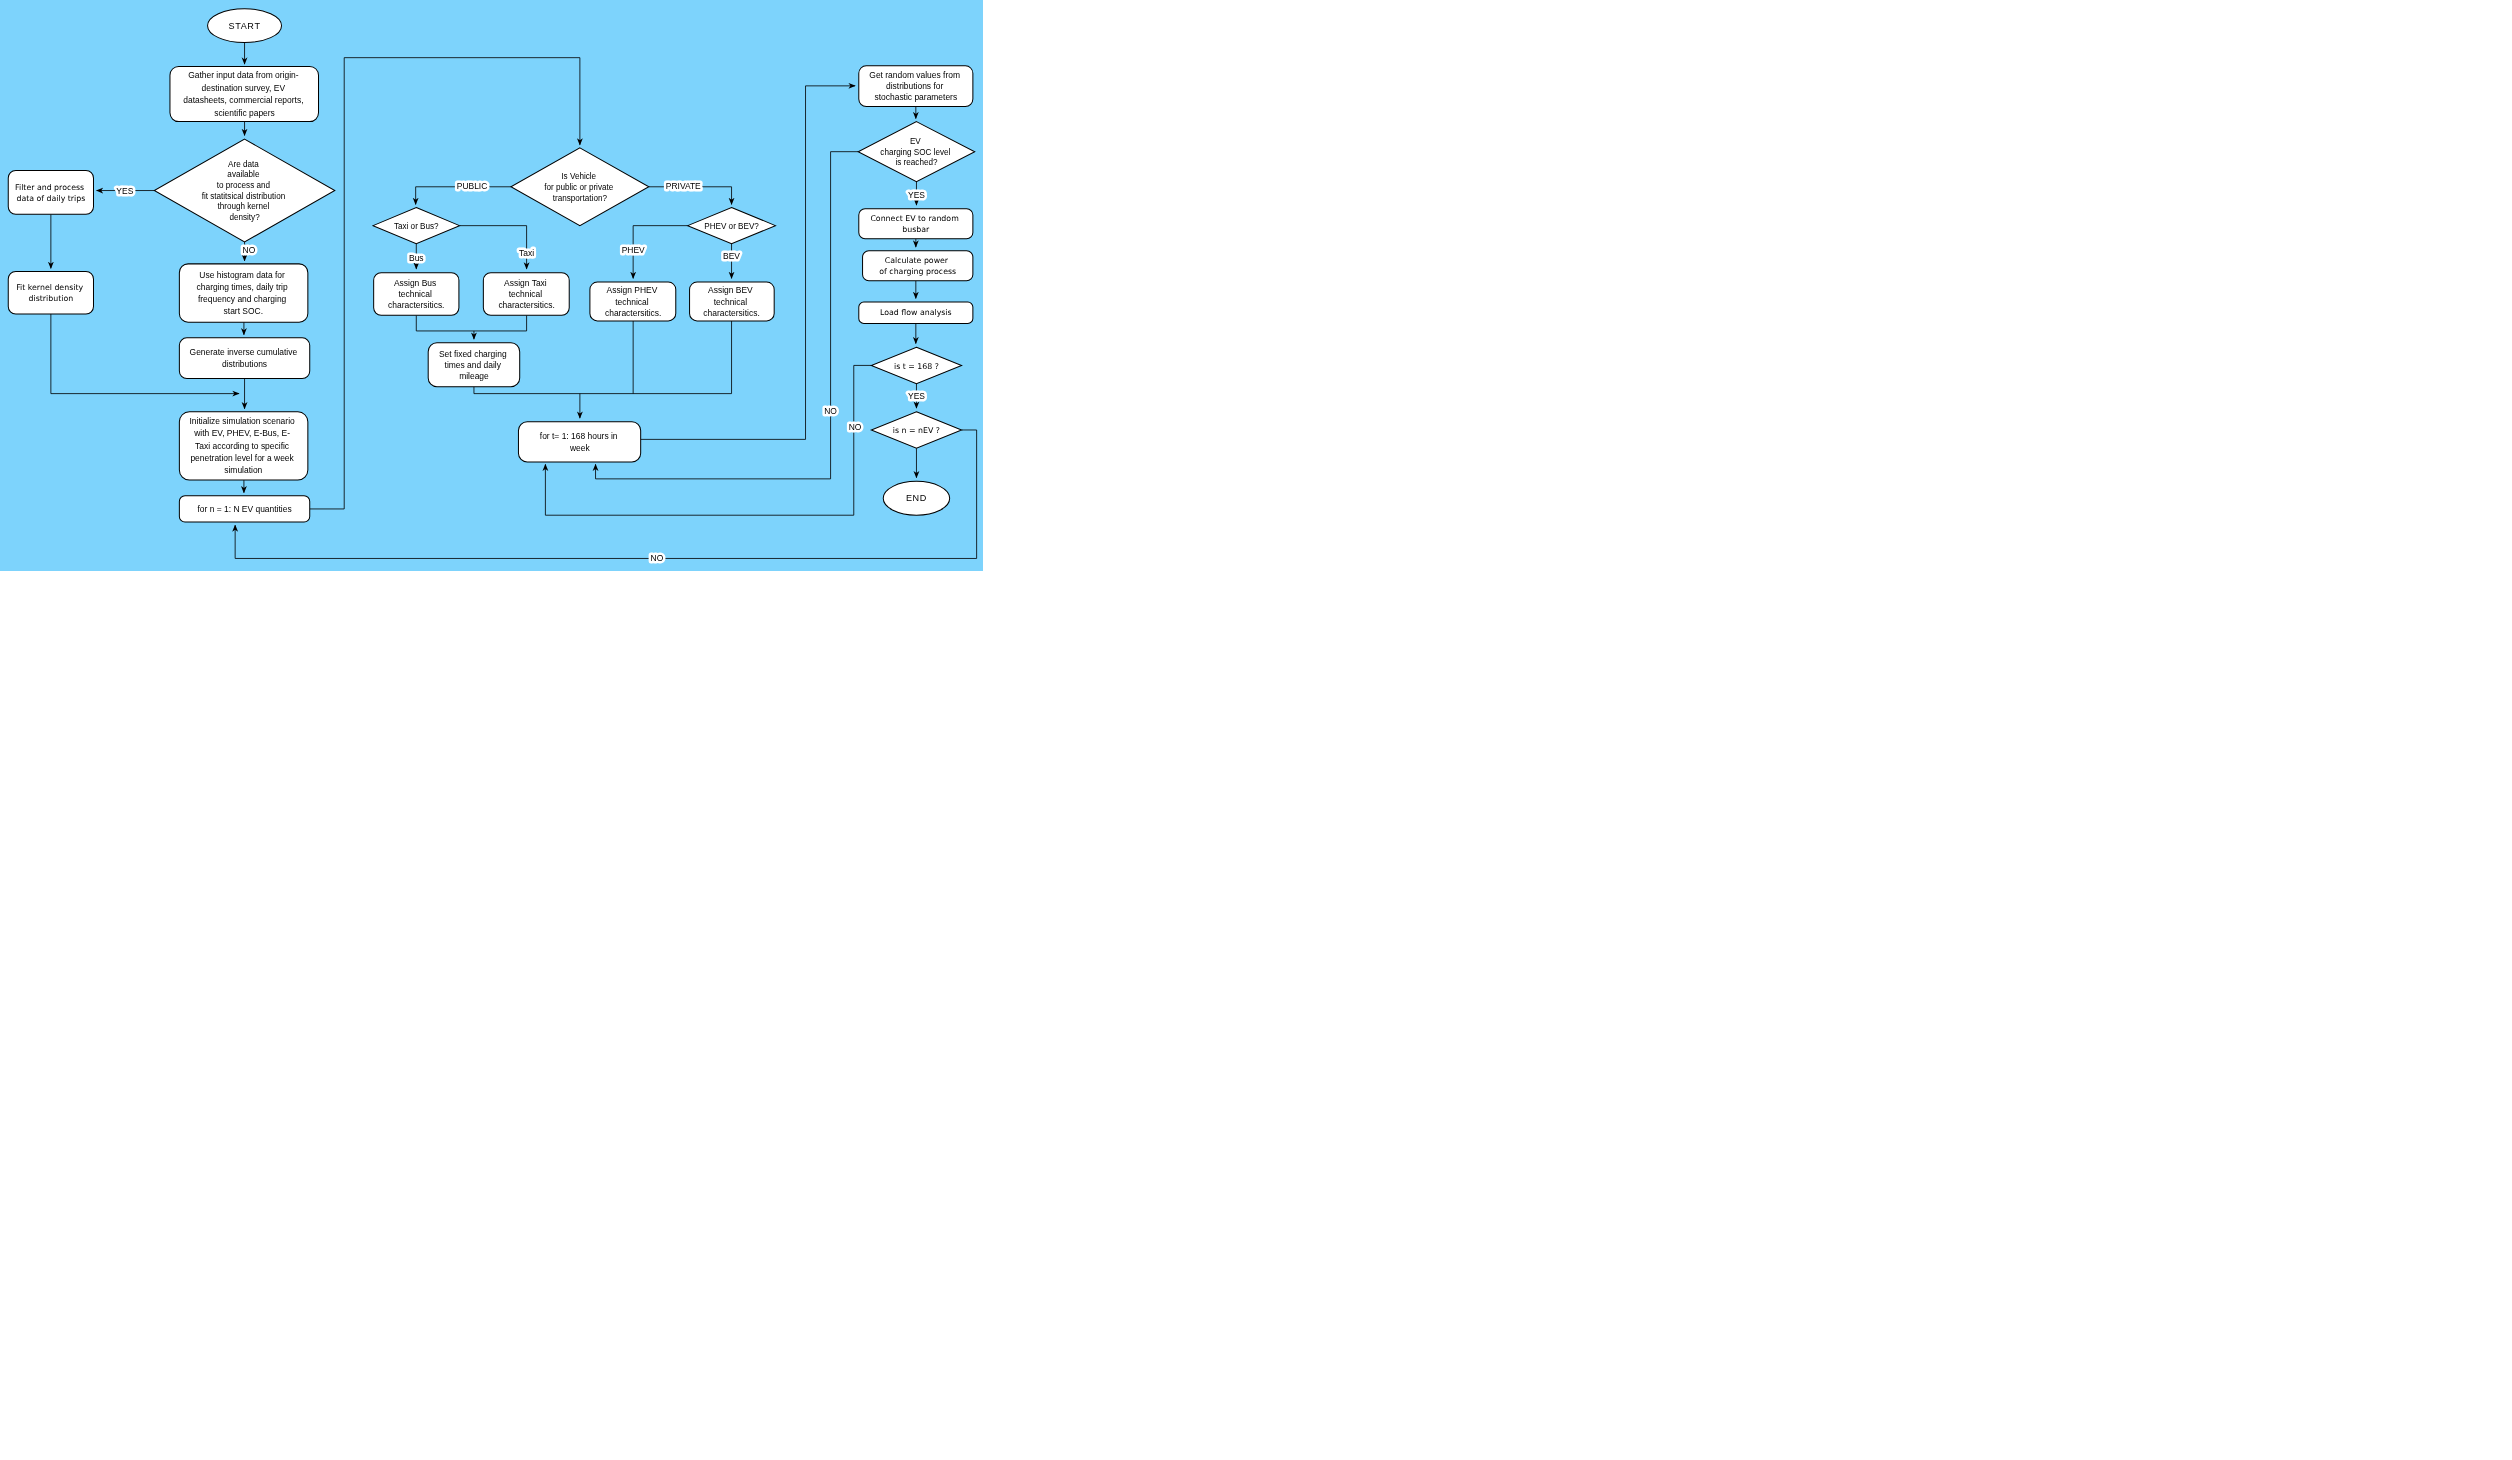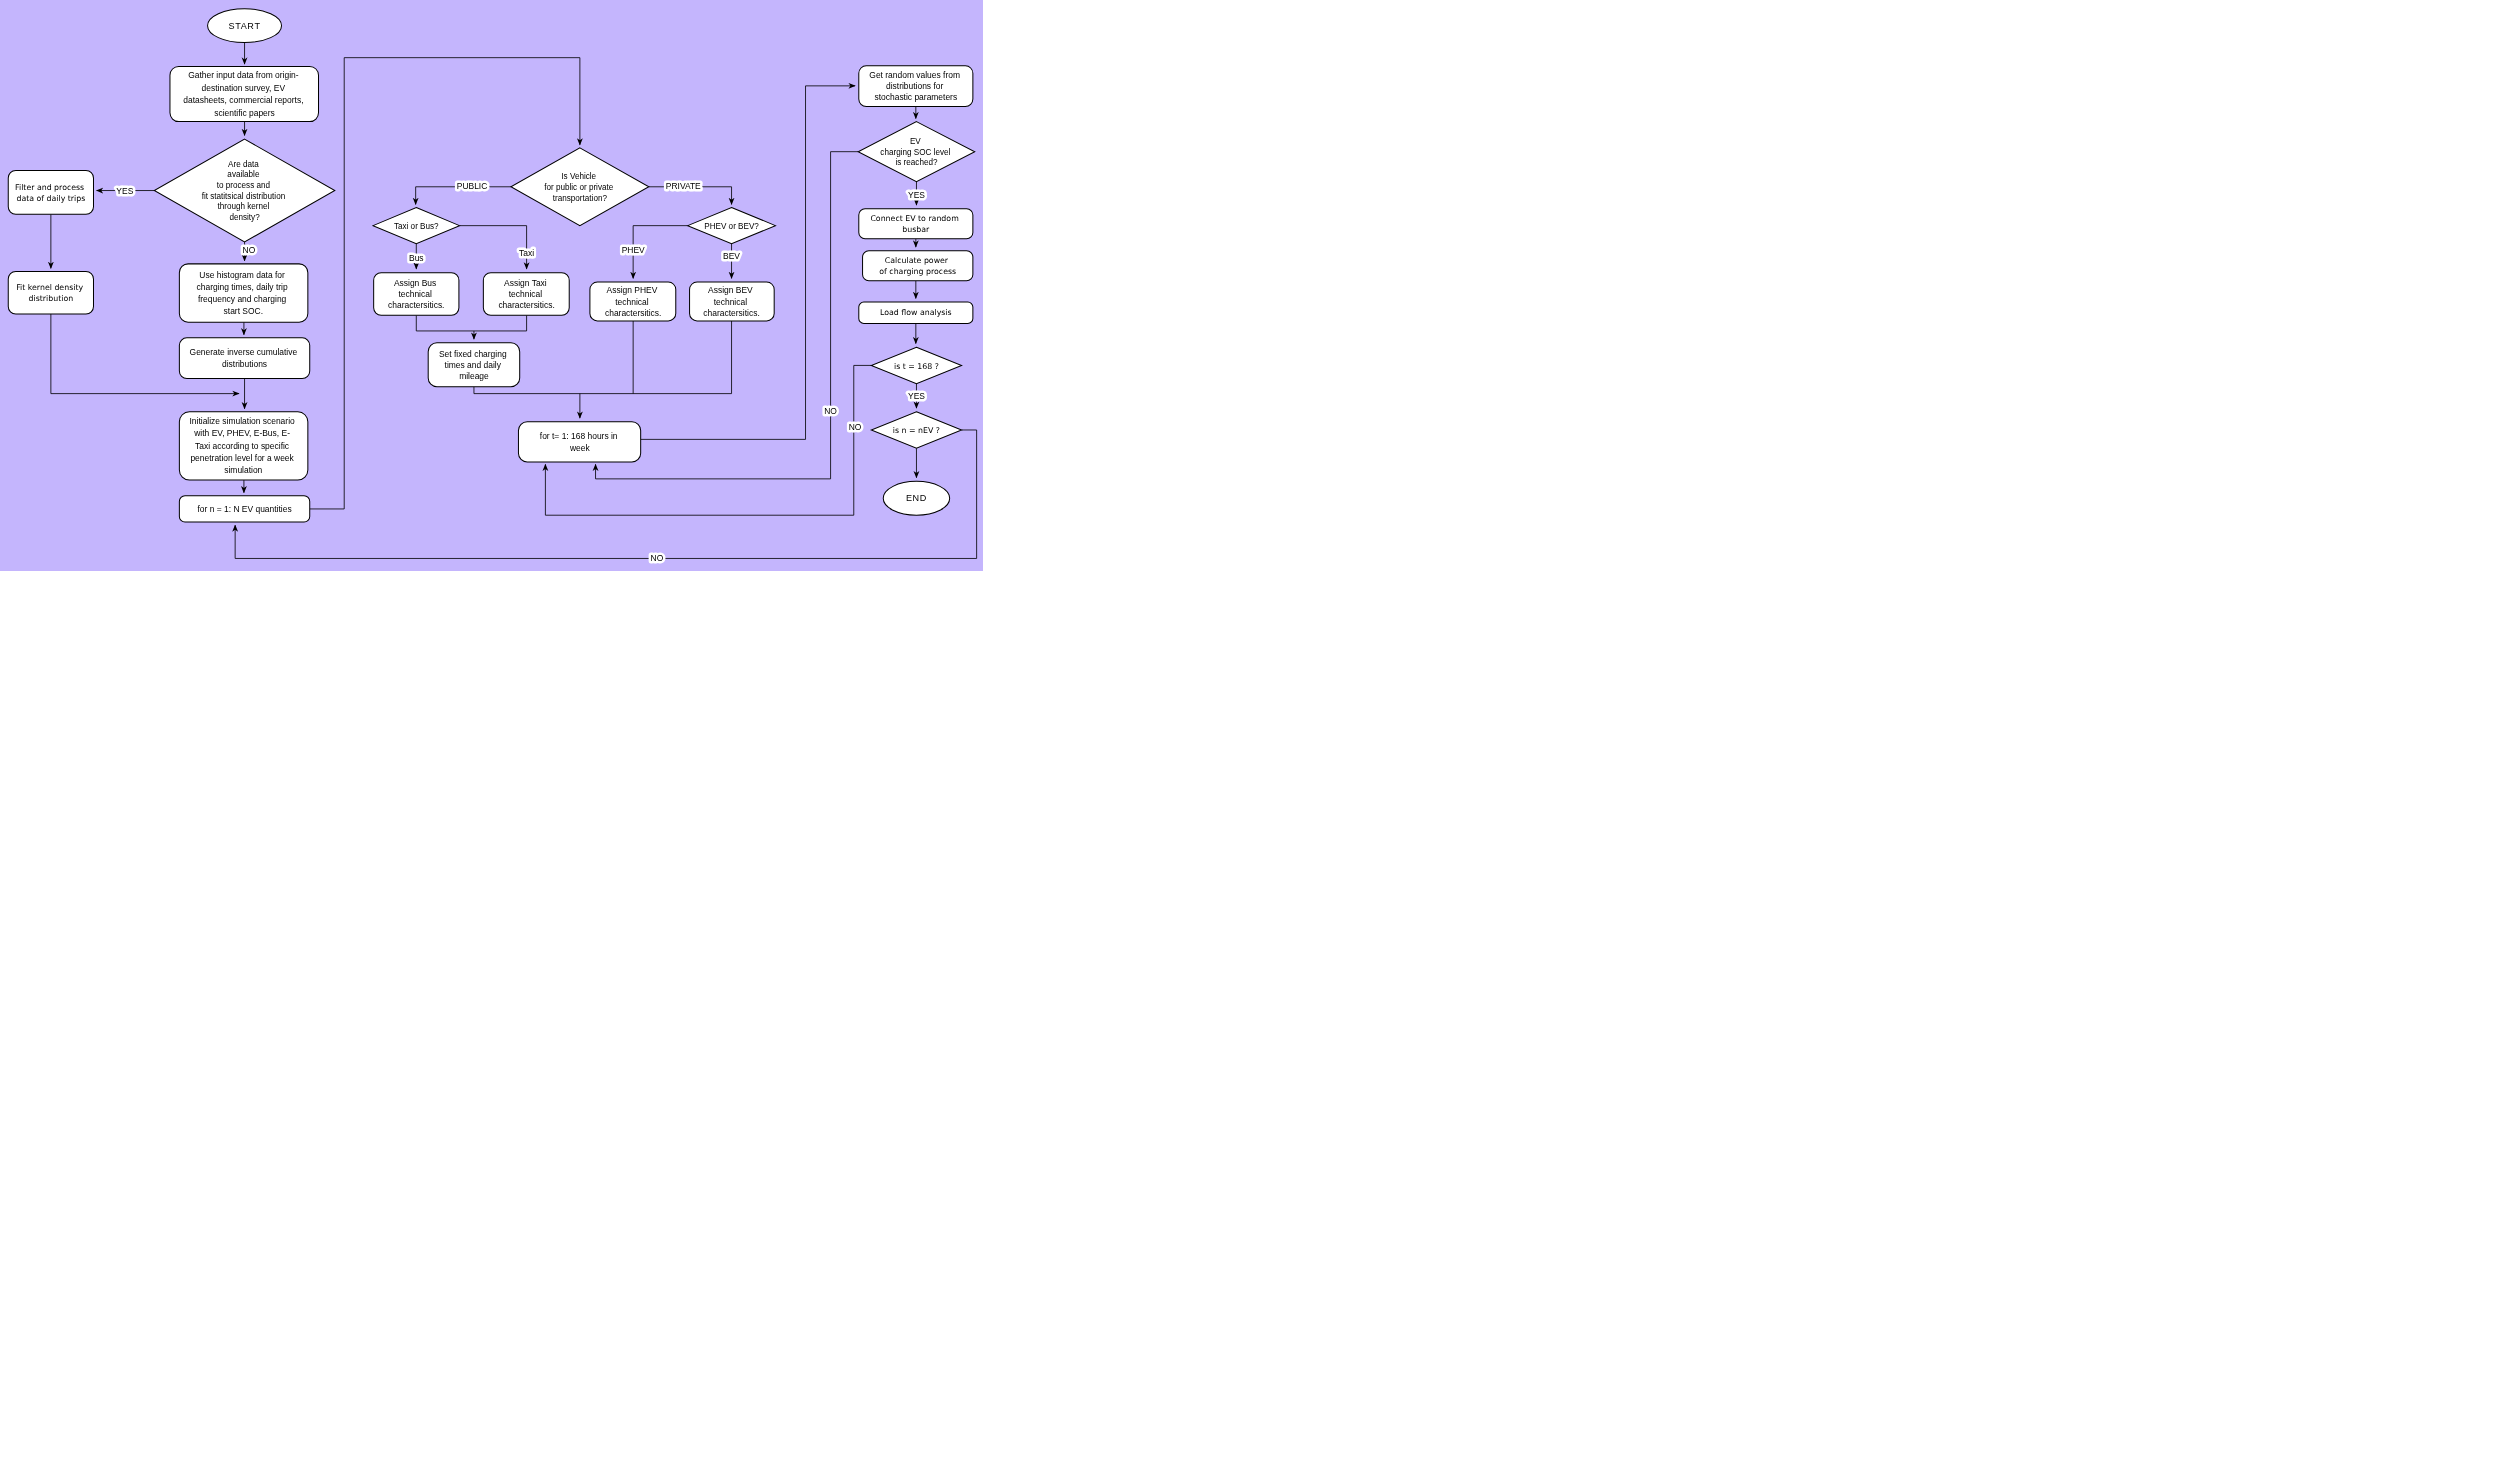--- a/index.html
+++ b/index.html
@@ -3,21 +3,21 @@
 <meta charset="utf-8">
 <style>
   html, body {
     margin: 0;
     padding: 0;
     background: #ffffff;
   }
   .canvas {
     width: 983px;
     height: 571px;
-    background: #c4b5fd;
+    background: #7dd3fc;
     position: relative;
   }
   svg { display: block; }
   .node {
     fill: #ffffff;
     stroke: #000000;
     stroke-width: 1.6;
   }
   .edge {
     fill: none;

